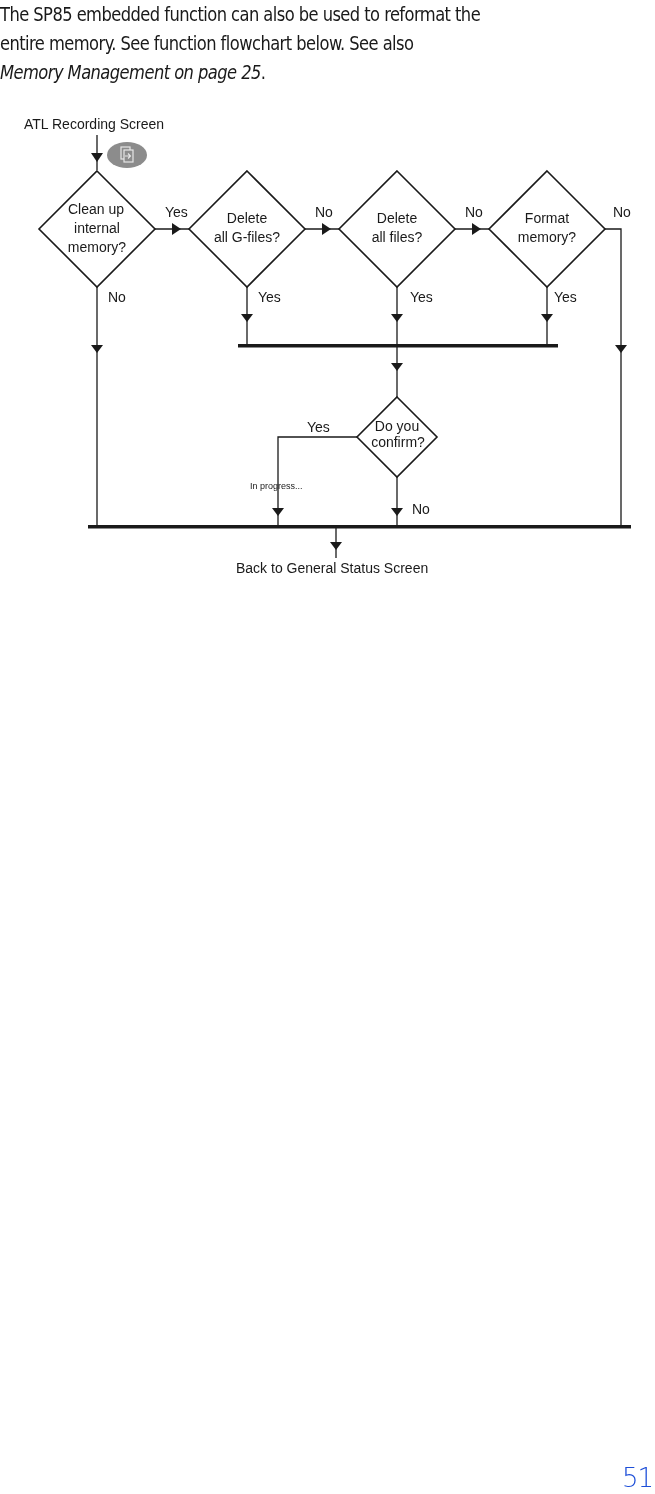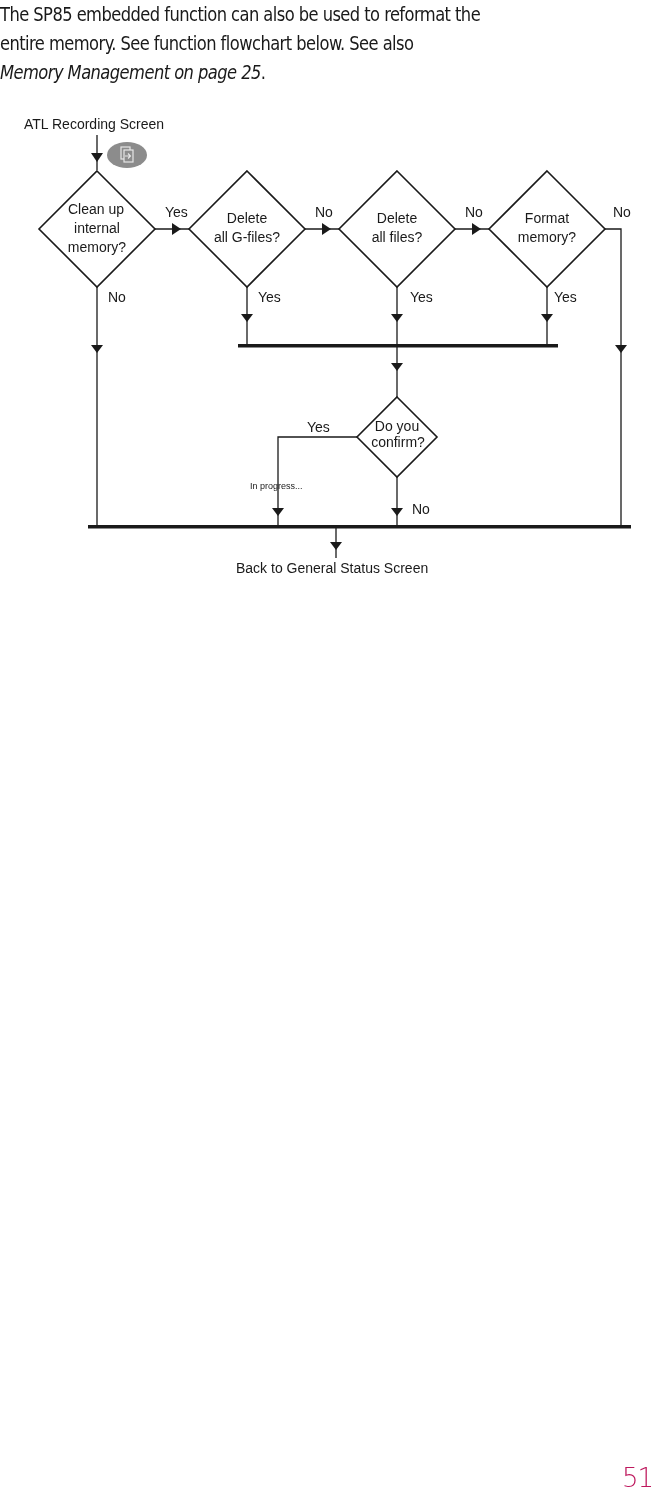--- a/index.html
+++ b/index.html
@@ -1,21 +1,21 @@
 <!DOCTYPE html>
 <html><head>
 <meta charset="utf-8">
 <style>
   html, body { margin:0; padding:0; background:#ffffff; }
   body { width:655px; height:1494px; position:relative; overflow:hidden; font-family:"Liberation Sans", sans-serif; color:#1a1a1a; }
   .intro { position:absolute; left:0; top:0; width:655px; font-family:"DejaVu Sans", sans-serif; font-size:19.5px; line-height:29px; letter-spacing:-0.6px; font-stretch:condensed; transform:scaleX(0.93); transform-origin:left top; width:705px; }
   .intro .ref { font-style:italic; }
   svg.flow { position:absolute; left:0; top:100px; }
   svg text { font-family:"Liberation Sans", sans-serif; fill:#1a1a1a; }
-  .page-num { position:absolute; right:2px; top:1463px; font-family:"DejaVu Sans", sans-serif; font-size:26px; font-weight:300; color:#be185d; letter-spacing:-1px; }
+  .page-num { position:absolute; right:2px; top:1463px; font-family:"DejaVu Sans", sans-serif; font-size:26px; font-weight:300; color:#1d4ed8; letter-spacing:-1px; }
 </style>
 </head>
 <body>
 
 <div class="intro">
   <div>The SP85 embedded function can also be used to reformat the</div>
   <div>entire memory. See function flowchart below. See also</div>
   <div><span class="ref">Memory Management on page 25</span><span>.</span></div>
 </div>
 

